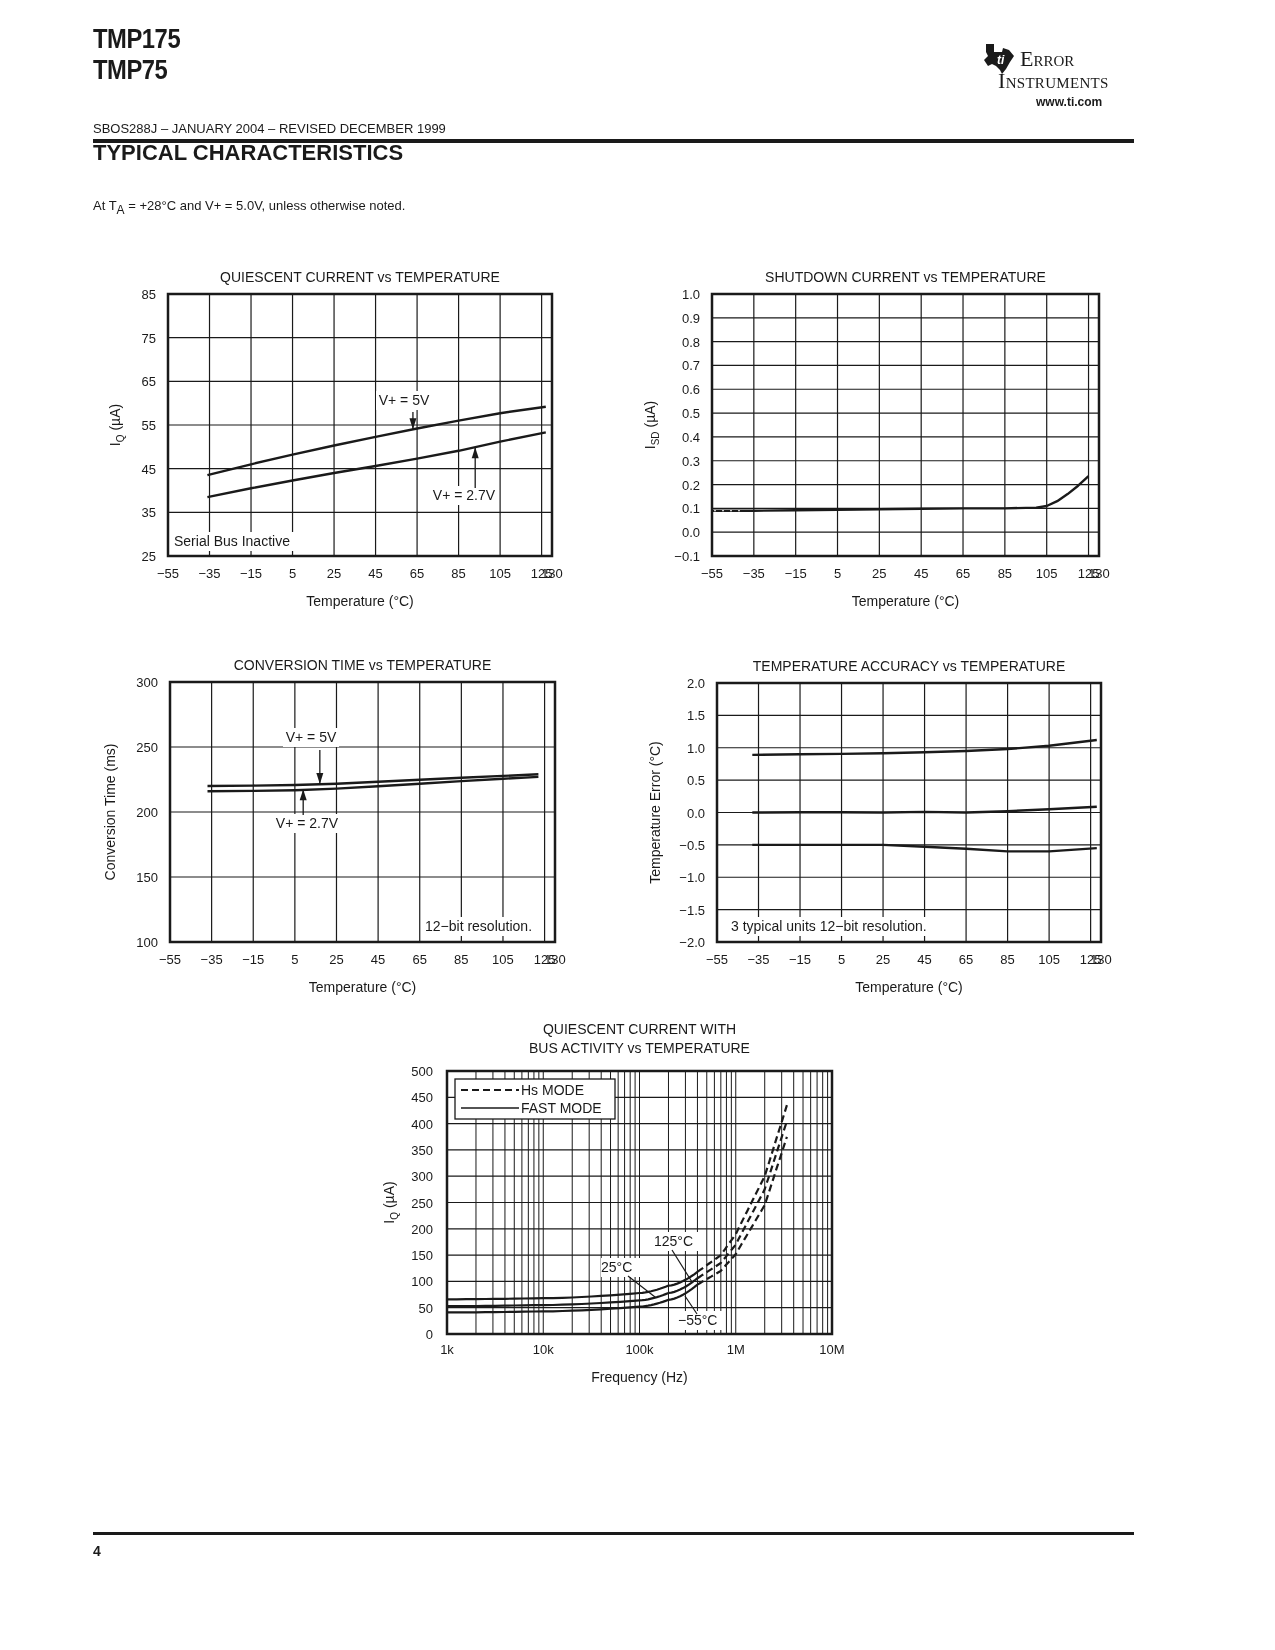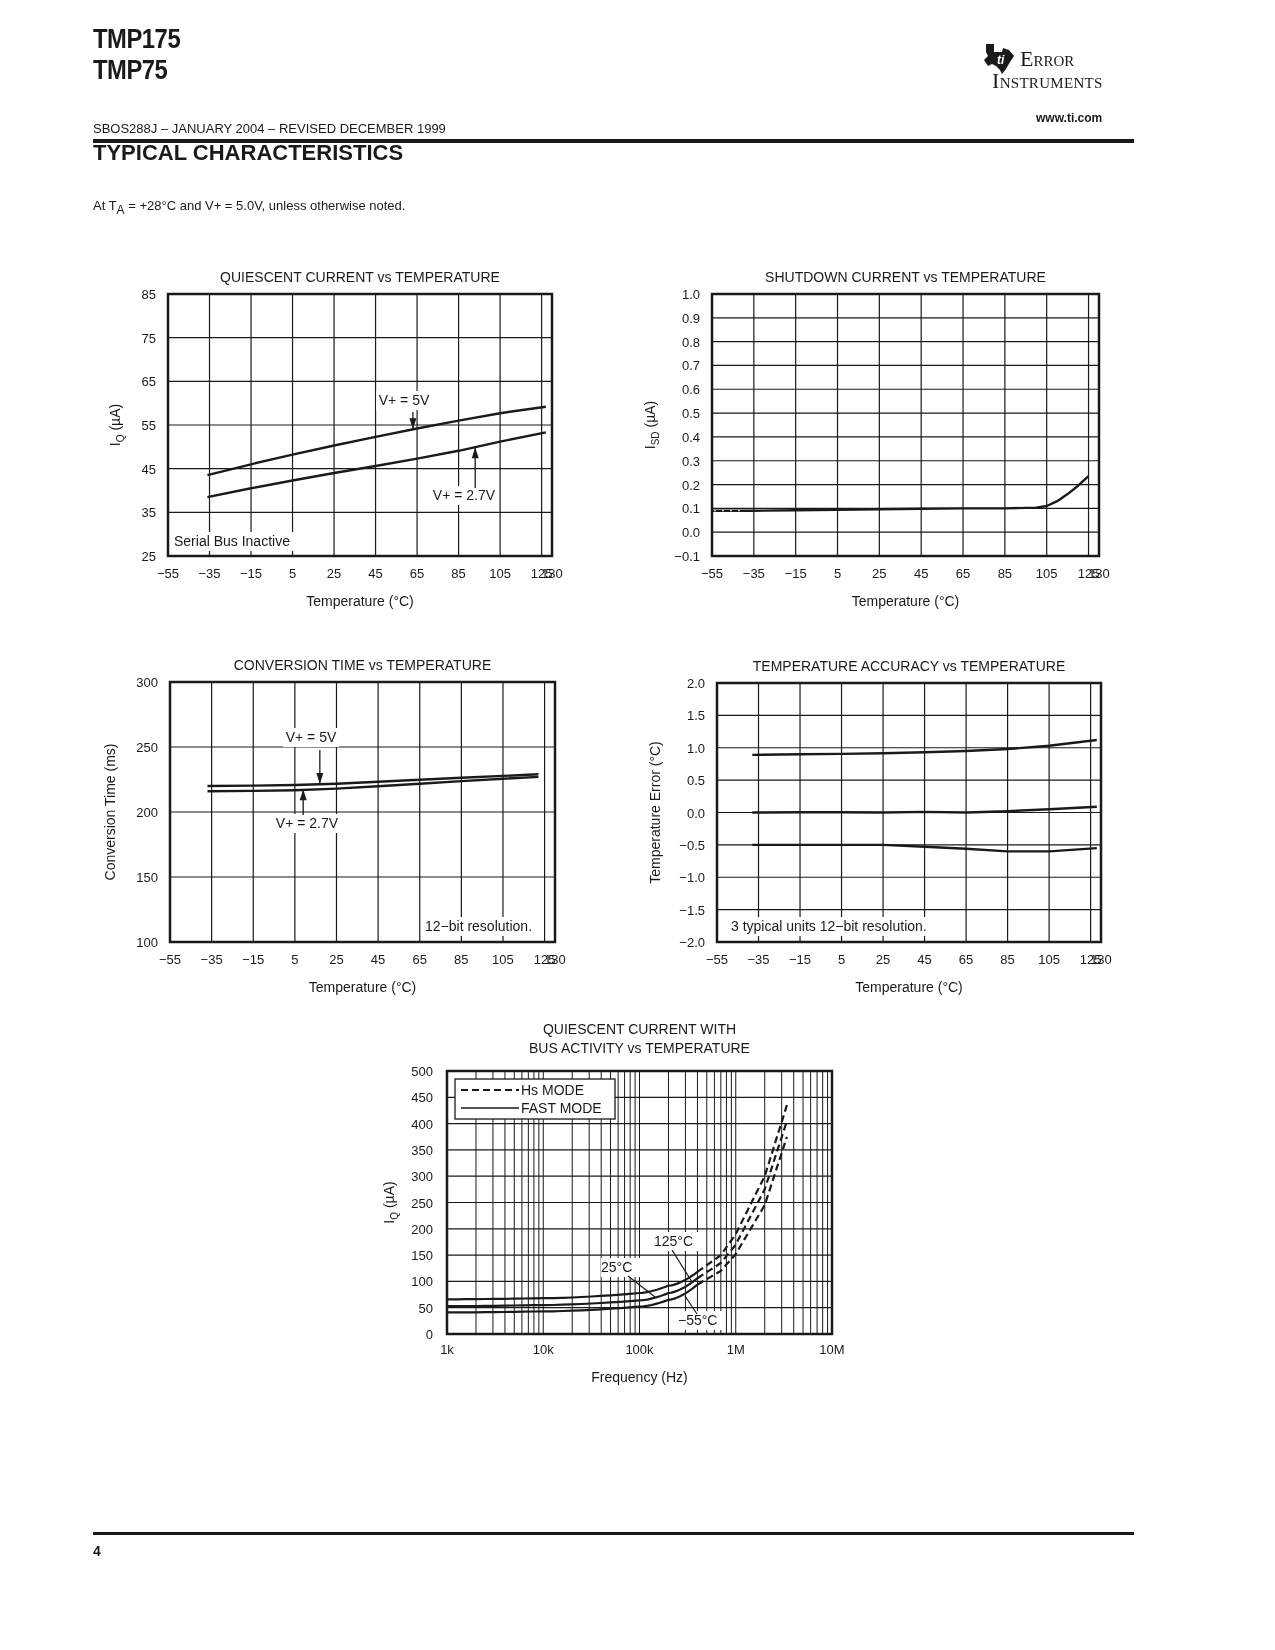--- a/index.html
+++ b/index.html
@@ -22,22 +22,22 @@
 
 <div class="abs part" style="left:93px; top:24px;">TMP175</div>
 <div class="abs part" style="left:93px; top:55px;">TMP75</div>
 
 <div class="abs" style="left:980px; top:40px; width:150px; height:70px;">
   <svg width="34" height="34" viewBox="0 0 34 34" style="position:absolute; left:2px; top:2px;">
     <path d="M4 2 L12 2 L12 10 L20 10 L21 6 L27 8 L32 14 L28 20 L24 27 L20 32 L18 28 L14 24 L10 22 L6 24 L2 18 L6 14 L4 10 Z" fill="#1a1a1a"></path>
     <text x="15" y="22" font-size="12" font-weight="bold" font-style="italic" style="fill:#fff;">ti</text>
   </svg>
   <div class="abs logo-text" style="left:40px; top:6px; font-size:22px; font-variant: small-caps;">Error</div>
-  <div class="abs logo-text" style="left:12px; top:28px; font-size:22px; font-variant: small-caps; letter-spacing:0.3px;">Instruments</div>
-  <div class="abs" style="left:56px; top:71px; font-size:12px; font-weight:bold;text-align:center;">www.ti.com</div>
+  <div class="abs logo-text" style="left:18px; top:28px; font-size:22px; font-variant: small-caps; letter-spacing:0.3px;">Instruments</div>
+  <div class="abs" style="left:56px; top:55px; font-size:12px; font-weight:bold;text-align:center;">www.ti.com</div>
 </div>
 
 <div class="abs docid" style="left:93px; top:121px;">SBOS288J – JANUARY 2004 – REVISED DECEMBER 1999</div>
 <div class="abs rule" style="left:93px; top:139px; width:1041px; height:4px;"></div>
 
 <div class="abs section-title" style="left:93px; top:140px;">TYPICAL CHARACTERISTICS</div>
 <div class="abs cond" style="left:93px; top:198px;">
   <span>At T</span><sub>A</sub><span> = +28°C and V+ = 5.0V, unless otherwise noted.</span>
 </div>
 

